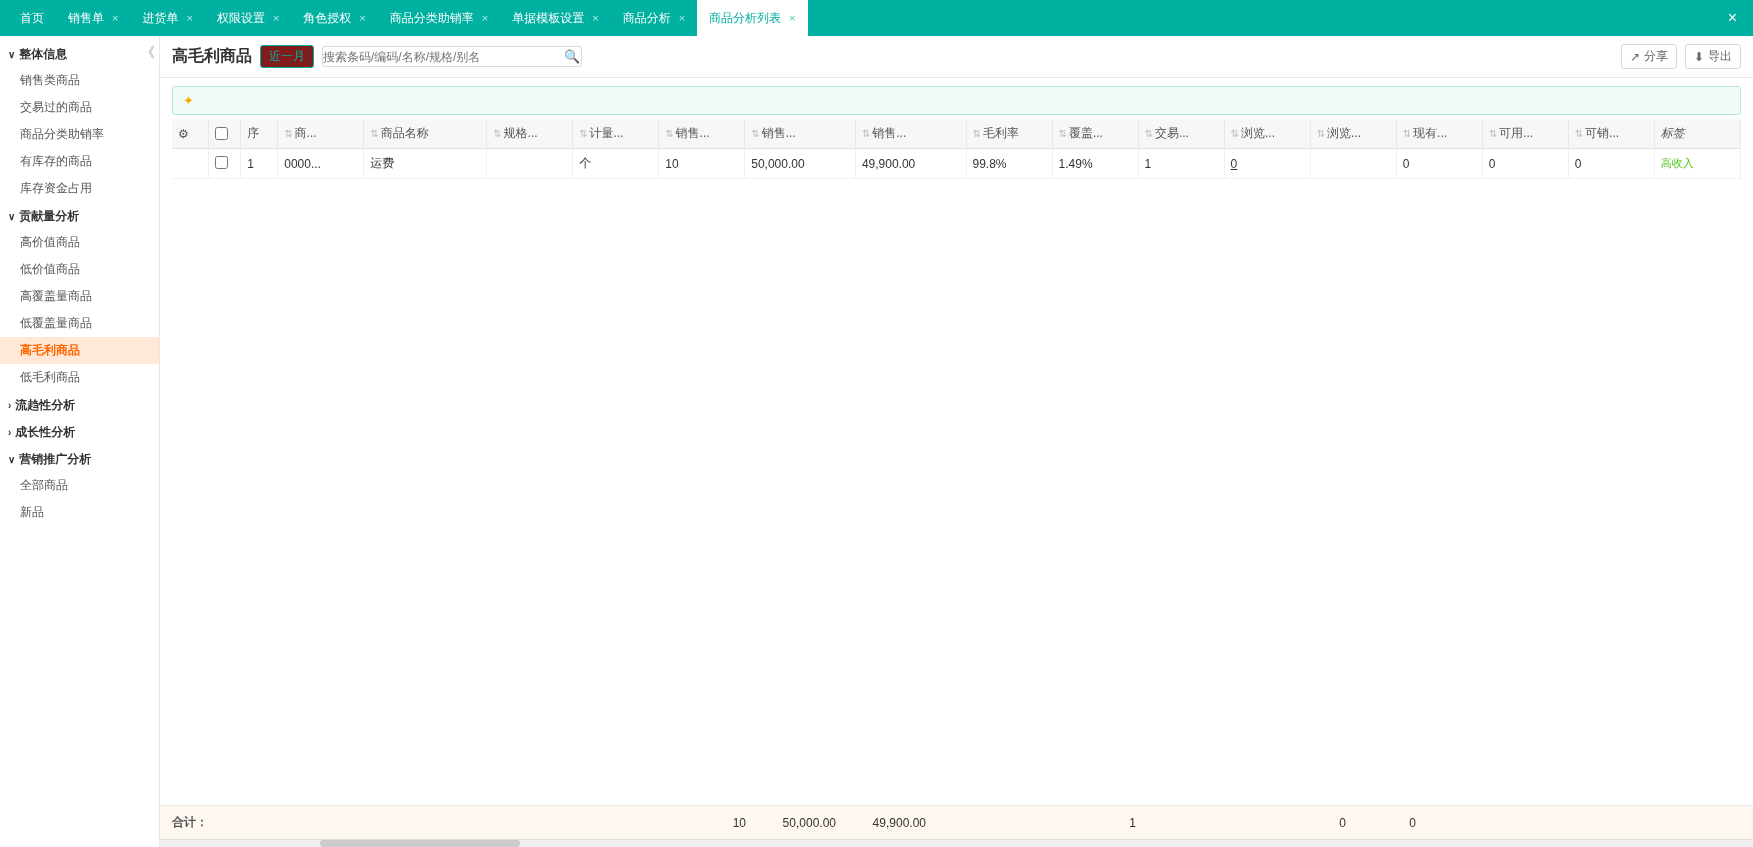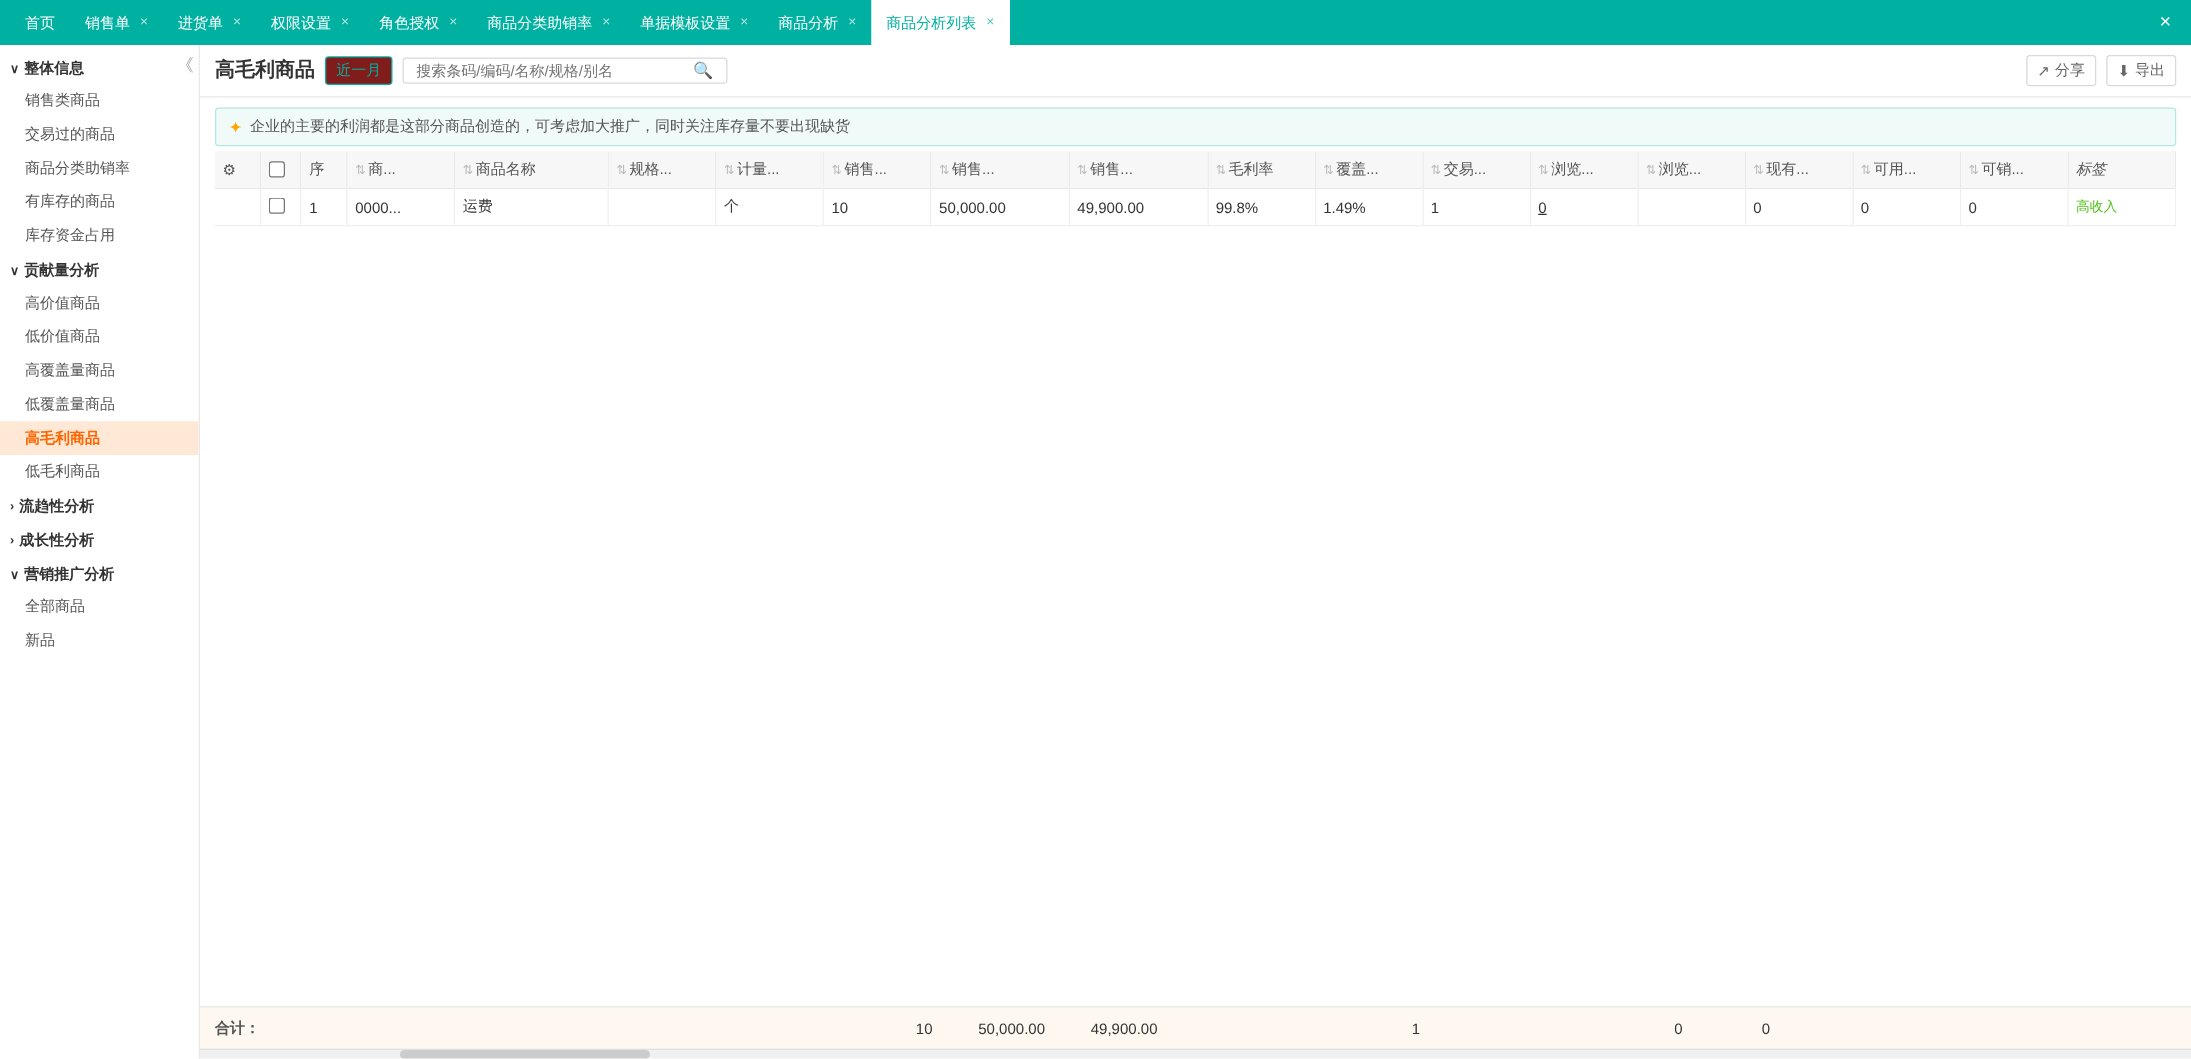--- a/index.html
+++ b/index.html
@@ -119,21 +119,21 @@
       border-radius: 3px;
       padding: 2px 8px;
       cursor: pointer;
       font-size: 12px;
     }
     .search-box {
       display: flex;
       align-items: center;
       border: 1px solid #d9d9d9;
       border-radius: 3px;
-      padding: 2px 10px;
+      padding: 2px 0;
       gap: 7px;
       background: #fff;
       flex: 1;
       max-width: 260px;
     }
     .search-box input {
       border: none;
       outline: none;
       font-size: 12px;
       color: #999;
@@ -349,21 +349,20 @@
         <span>分享</span>
       </button>
       <button class="header-action-btn">
         <span>⬇</span>
         <span>导出</span>
       </button>
     </div>
 
     <div class="tip-banner">
       <span class="tip-icon">✦</span>
-      <span>企业的主要的利润都是这部分商品创造的，可考虑加大推广，同时关注库存量不要出现缺货</span>
     </div>
 
     <div class="table-container">
       <table>
         <thead>
           <tr>
             <th style="width:30px;">
               <div class="th-inner">
                 <span>⚙</span>
               </div>

